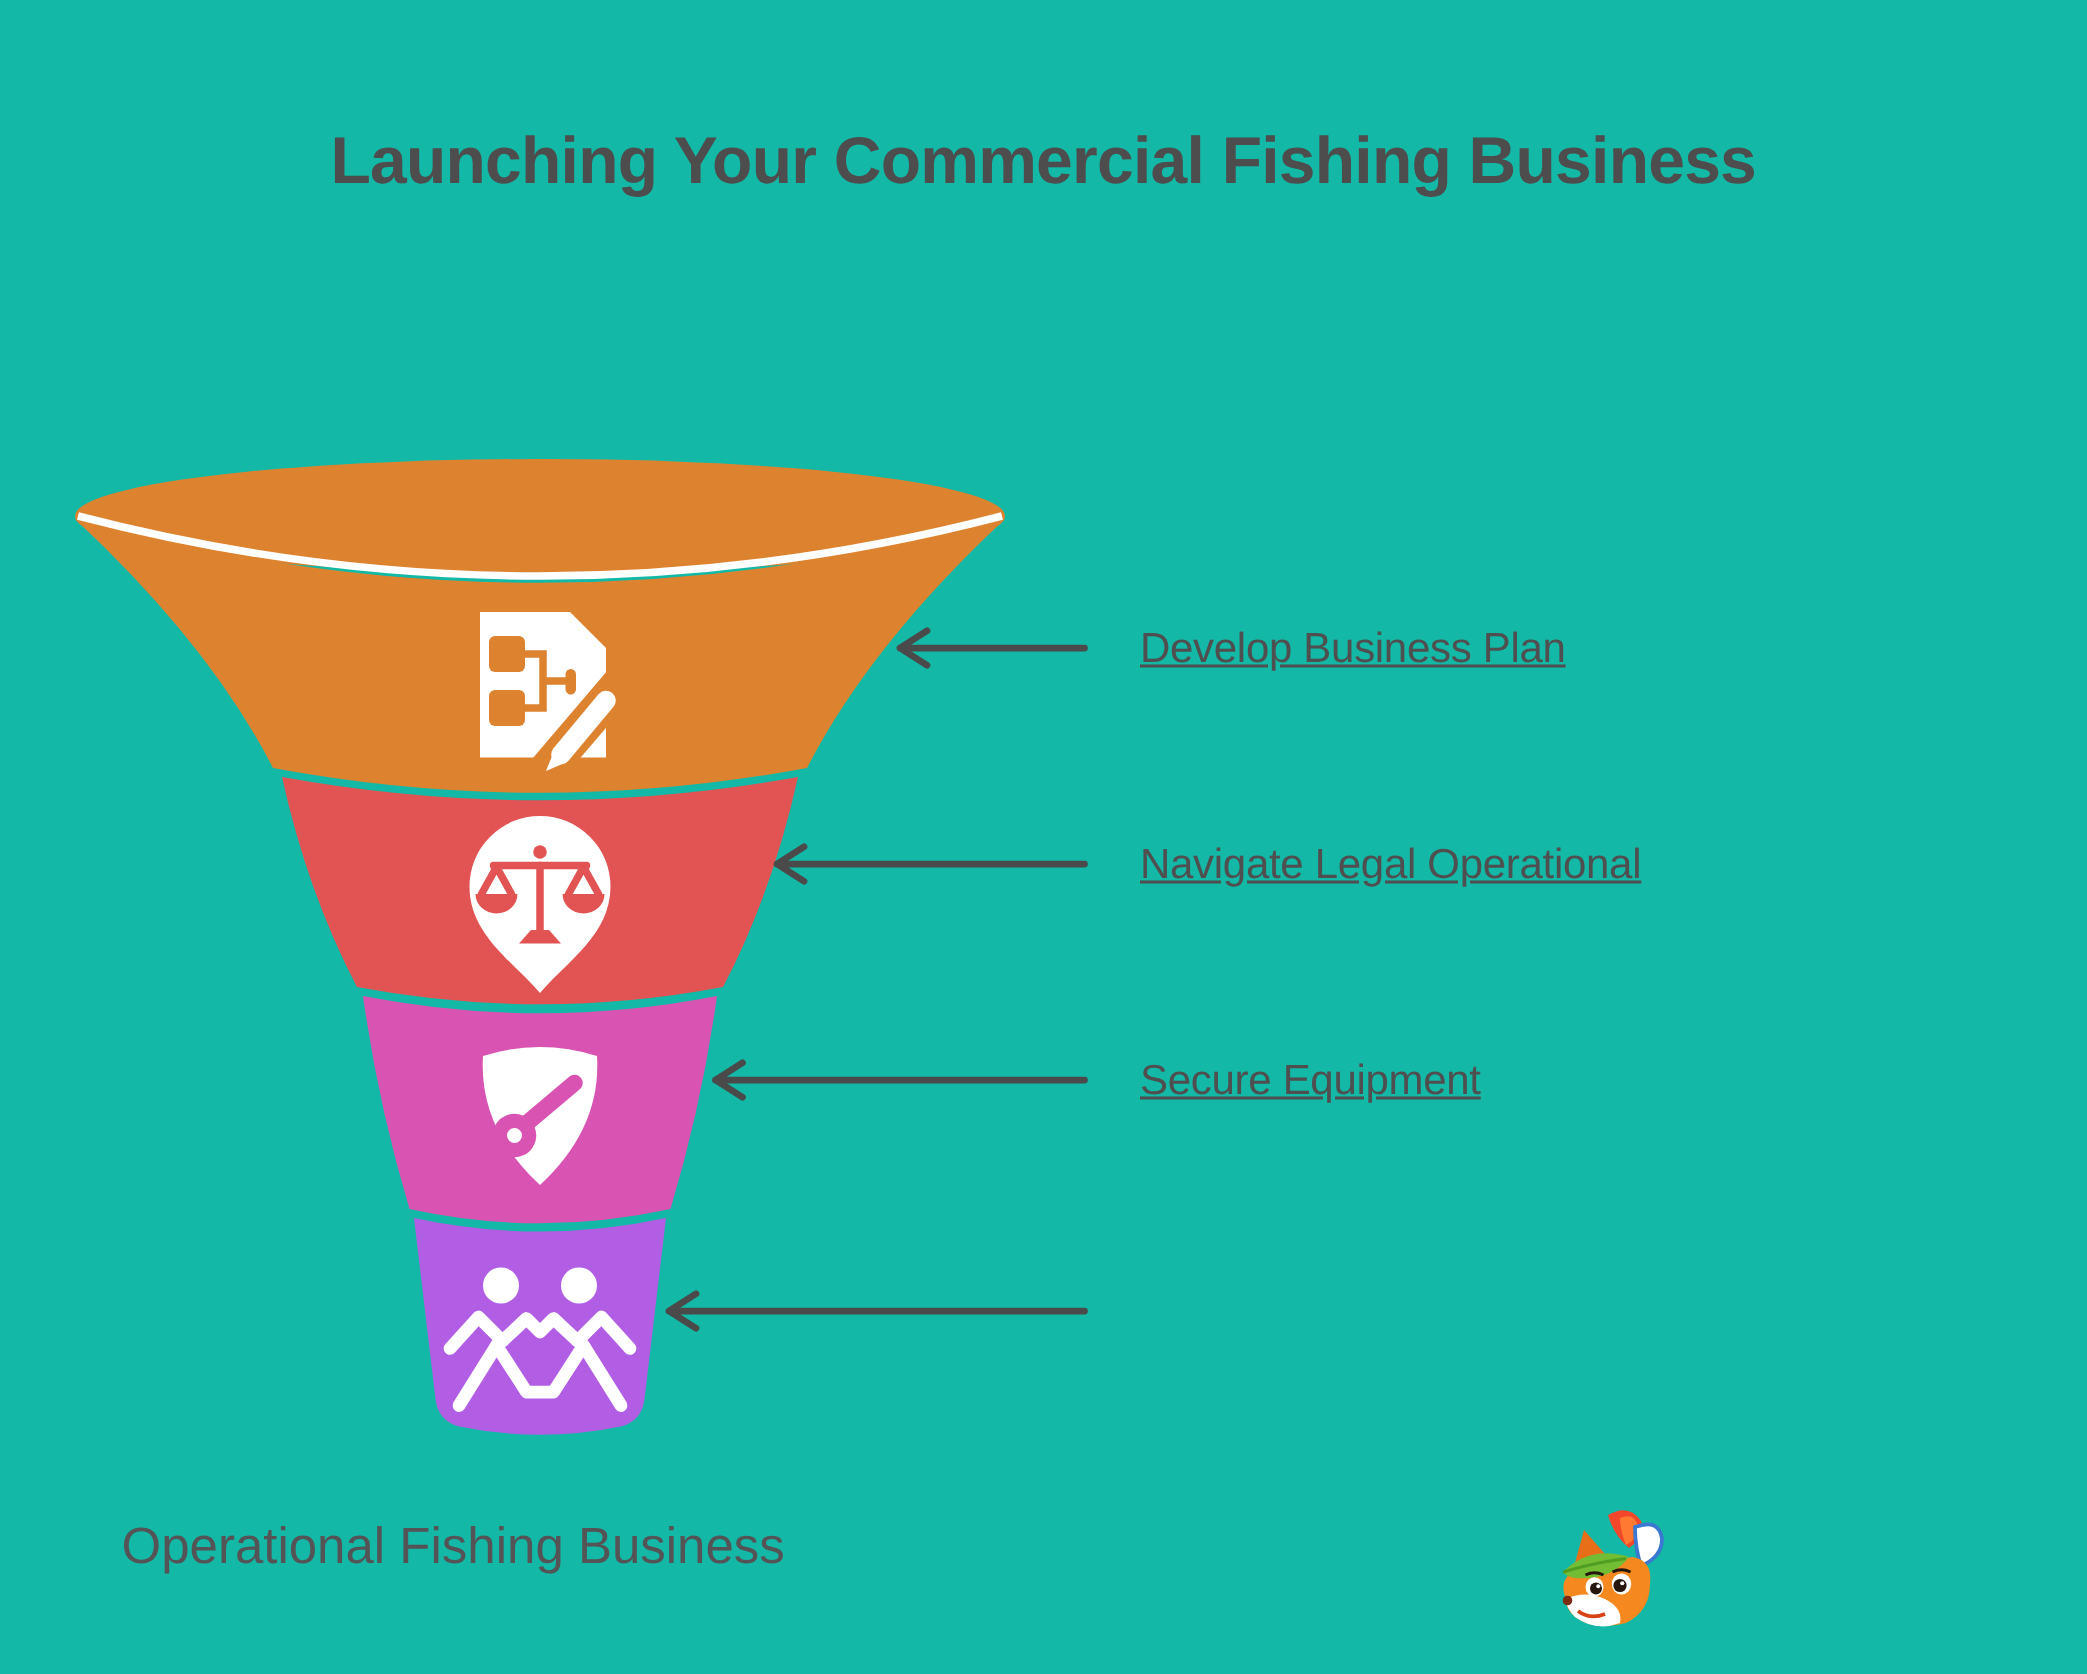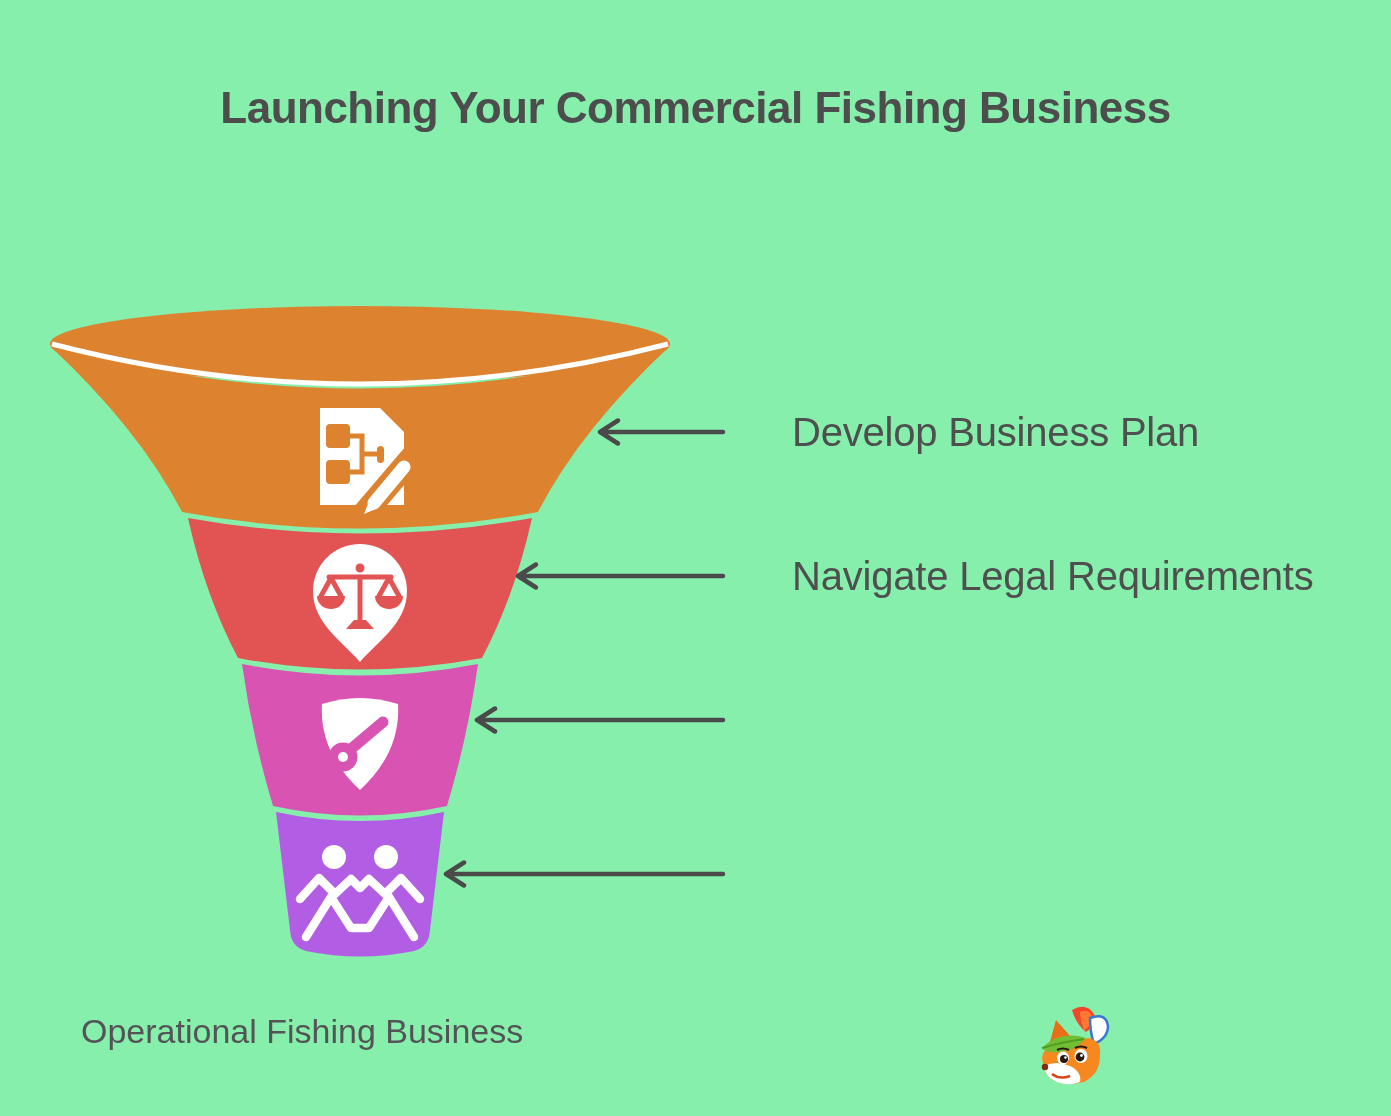--- a/index.html
+++ b/index.html
@@ -1,28 +1,28 @@
 <!DOCTYPE html>
 <html><head>
 <meta charset="utf-8">
 <style>
   html,body{margin:0;padding:0;background:#ffffff;}
   #canvas{
-    position:relative;width:1391px;height:1116px;background:#86efac;overflow:hidden;
+    position:relative;width:1391px;height:1116px;background:#14b8a6;overflow:hidden;
     font-family:"Liberation Sans",sans-serif;
   }
   #scene{position:absolute;left:0;top:0;}
   .title{
     position:absolute;left:0;top:83px;width:100%;text-align:center;
     font-size:44px;font-weight:700;letter-spacing:-0.5px;color:#4D4D4D;
   }
   .side-note{position:absolute;font-size:34px;color:#545456;}
   .note-top{left:236px;top:219px;}
   .note-bottom{left:81px;top:1012px;}
-  .stage-label{position:absolute;left:792px;font-size:40px;line-height:40px;color:#4F4F4F;letter-spacing:-0.2px;white-space:nowrap;}
+  .stage-label{position:absolute;left:760px;font-size:28px;line-height:40px;color:#4F4F4F;letter-spacing:-0.2px;white-space:nowrap;text-decoration:underline;}
   .lbl-1{top:412px;} .lbl-2{top:556px;} .lbl-3{top:700px;} .lbl-4{top:845px;}
   .logo-text{
     position:absolute;left:1114px;top:1036px;font-size:41px;font-style:italic;
     color:#1B1B1D;letter-spacing:-0.5px;white-space:nowrap;
   }
   .logo-text .bold{font-weight:800;}
   .logo-text .reg{font-weight:400;color:#232325;}
 </style>
 </head>
 <body>
@@ -118,18 +118,19 @@
       <path d="M 21,42 Q 27,39 33,42" stroke="#26160E" stroke-width="2" fill="none"></path>
       <path d="M 39,40 Q 45,37 51,40" stroke="#26160E" stroke-width="2" fill="none"></path>
       <path d="M 16,66 Q 24,72 34,68" stroke="#D84315" stroke-width="2.5" fill="none"></path>
     </g>
   </svg>
 
   <div class="title">Launching Your Commercial Fishing Business</div>
 
 
   <div class="stage-label lbl-1">Develop Business Plan</div>
-  <div class="stage-label lbl-2">Navigate Legal Requirements</div>
+  <div class="stage-label lbl-2">Navigate Legal Operational</div>
+  <div class="stage-label lbl-3">Secure Equipment</div>
 
   <div class="side-note note-bottom">Operational Fishing Business</div>
 
 
 </div>
 
 </body></html>

